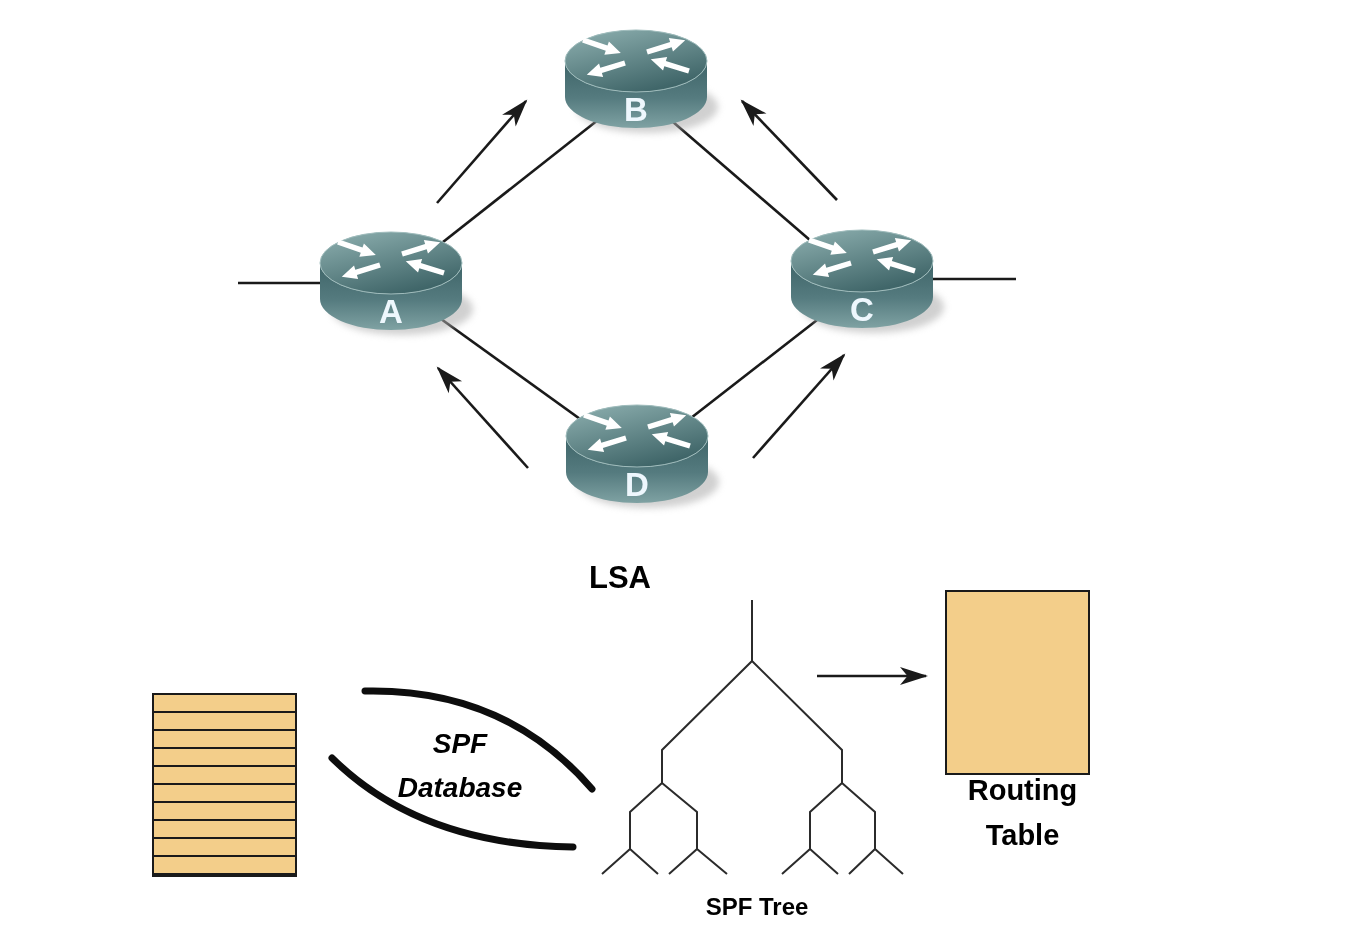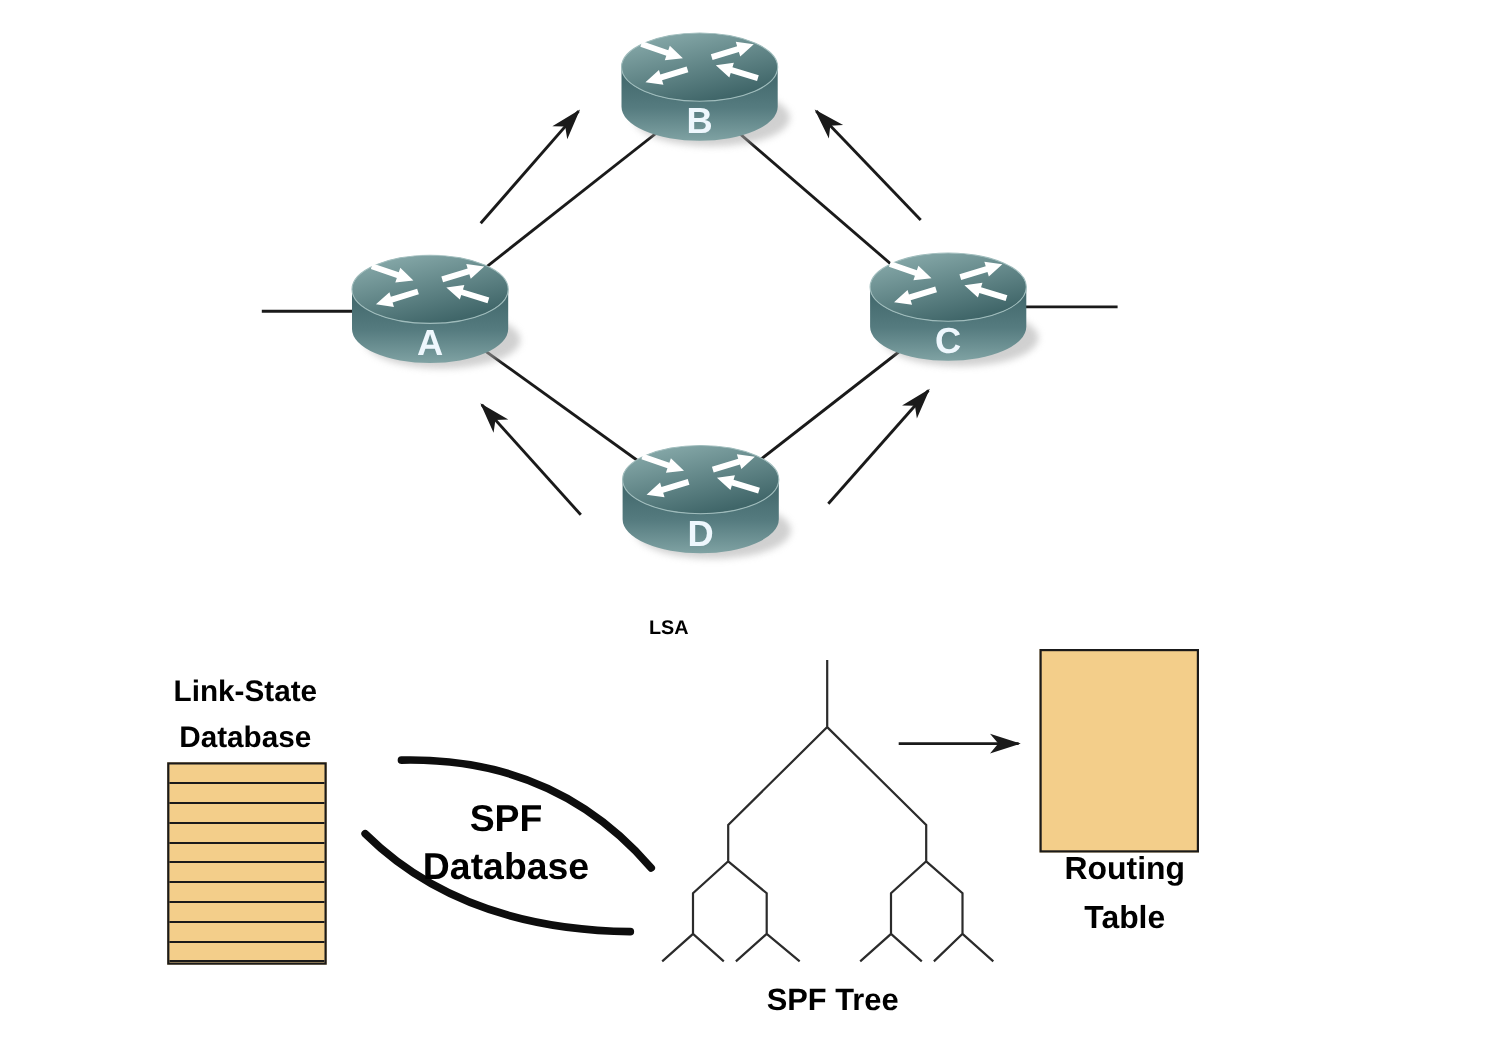--- a/index.html
+++ b/index.html
@@ -11,24 +11,24 @@
     overflow:hidden;
   }
   #diagram-svg{position:absolute;left:0;top:0;}
   .lbl{
     position:absolute;
     font-weight:bold;
     color:#000;
     text-align:center;
     white-space:nowrap;
   }
-  .lbl-lsa{left:538px;top:560px;width:140px;font-size:18px;}
+  .lbl-lsa{left:550px;top:560px;width:140px;font-size:31px;}
   .lbl-db{left:128px;top:607px;width:190px;font-size:27px;line-height:42px;}
-  .lbl-spf{left:360px;top:722px;width:200px;font-size:34px;line-height:44px;}
-  .lbl-tree{left:657px;top:893px;width:200px;font-size:28px;}
+  .lbl-spf{left:360px;top:722px;width:200px;font-size:28px;line-height:44px;font-style:italic;}
+  .lbl-tree{left:657px;top:893px;width:200px;font-size:24px;}
   .lbl-rt{left:930px;top:768px;width:185px;font-size:29px;line-height:45px;}
   .db-box{
     position:absolute;left:152px;top:693px;
     width:141px;height:180px;
     border:2px solid #1a1a1a;
     background:repeating-linear-gradient(
       to bottom,
       #F3CE8A 0px, #F3CE8A 16px,
       #1a1a1a 16px, #1a1a1a 18px
     );
@@ -129,24 +129,20 @@
              M752,661 L842,750 V783 L810,812 V849 L782,874
              M810,849 L838,874
              M842,783 L875,812 V849 L849,874
              M875,849 L903,874" stroke="#2b2b2b" stroke-width="2" fill="none"></path>
 
     <line x1="817" y1="676" x2="926" y2="676" stroke="#1a1a1a" stroke-width="2.6" marker-end="url(#barb)"></line>
   </svg>
 
   <div class="lbl lbl-lsa">LSA</div>
 
-  <div class="lbl lbl-db">
-    <span>Link-State</span><br>
-    <span>Database</span>
-  </div>
 
   <div class="db-box"></div>
 
   <div class="lbl lbl-spf">
     <span>SPF</span><br>
     <span>Database</span>
   </div>
 
   <div class="lbl lbl-tree">SPF Tree</div>
 

